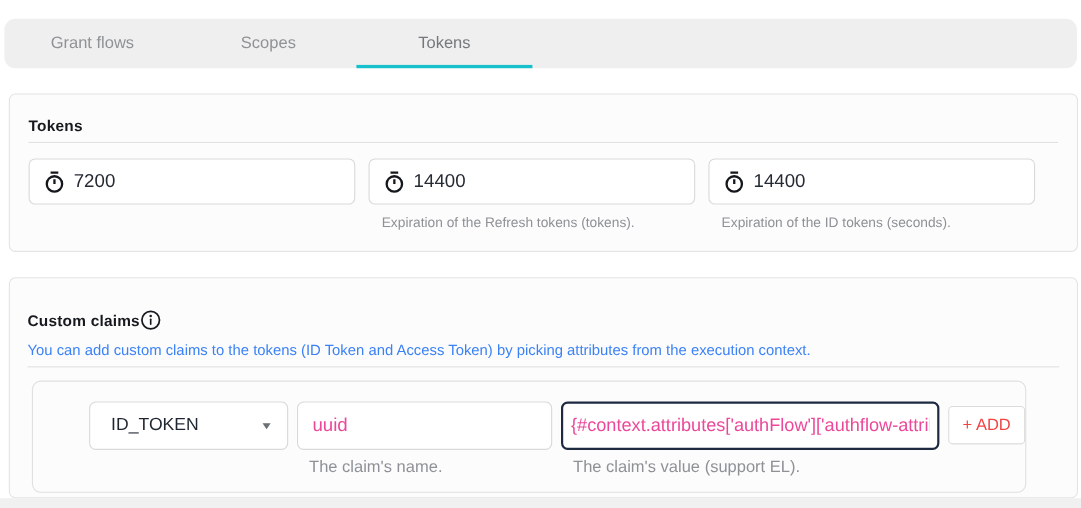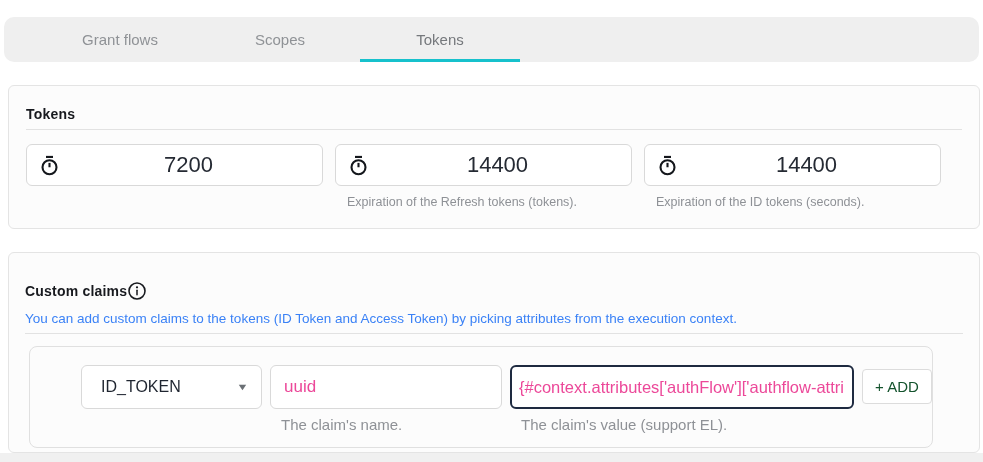--- a/index.html
+++ b/index.html
@@ -11,21 +11,20 @@
     position: relative;
   }
 
   
   .tabbar {
     position: absolute; left: 4px; top: 17px;
     width: 975px; height: 45px;
     background: #efefef;
     border-radius: 10px;
     display: flex;
-    padding-left: 36px;
   }
   .tab {
     width: 160px; height: 100%;
     display: flex; align-items: center; justify-content: center;
     font-size: 15px; color: #8f9296;
     cursor: pointer; position: relative;
   }
   .tab.active { color: #75787c; }
   .tab.active::after {
     content: ""; position: absolute; left: 0; right: 0; bottom: 0;
@@ -60,23 +59,22 @@
     height: 42px; width: 297px;
     background: #ffffff;
     border: 1px solid #d9d9d9;
     border-radius: 6px;
     display: flex; align-items: center;
     padding: 0 12px; gap: 7px;
   }
   .input-box input {
     border: none; outline: none; background: transparent;
     font-family: "Liberation Sans", sans-serif;
-    font-size: 22px; color: #252a33;
+    font-size: 17px; color: #252a33;
     width: 100%;
-    text-align: center;
   }
   .caption {
     margin: 9px 0 0 12px;
     font-size: 12.5px; color: #8e9196;
   }
   .timer-svg { width: 21px; height: 21px; flex: 0 0 auto; }
 
   
   .claims-header {
     display: flex; align-items: center; 
@@ -133,21 +131,21 @@
     margin: 7px 0 0 11px;
     font-size: 15px; color: #8e9196;
   }
   .add-btn {
     margin-top: 4px;
     width: 70px; height: 35px;
     background: #ffffff;
     border: 1px solid #dcdcdc;
     border-radius: 4px;
     font-family: "Liberation Sans", sans-serif;
-    font-size: 15px; color: #14532d;
+    font-size: 15px; color: #ef4444;
     cursor: pointer;
   }
 
   .bottom-strip {
     position: absolute; left: 0; top: 453px;
     width: 983px; height: 9px;
     background: #f0f0f0;
   }
 </style>
 </head>

